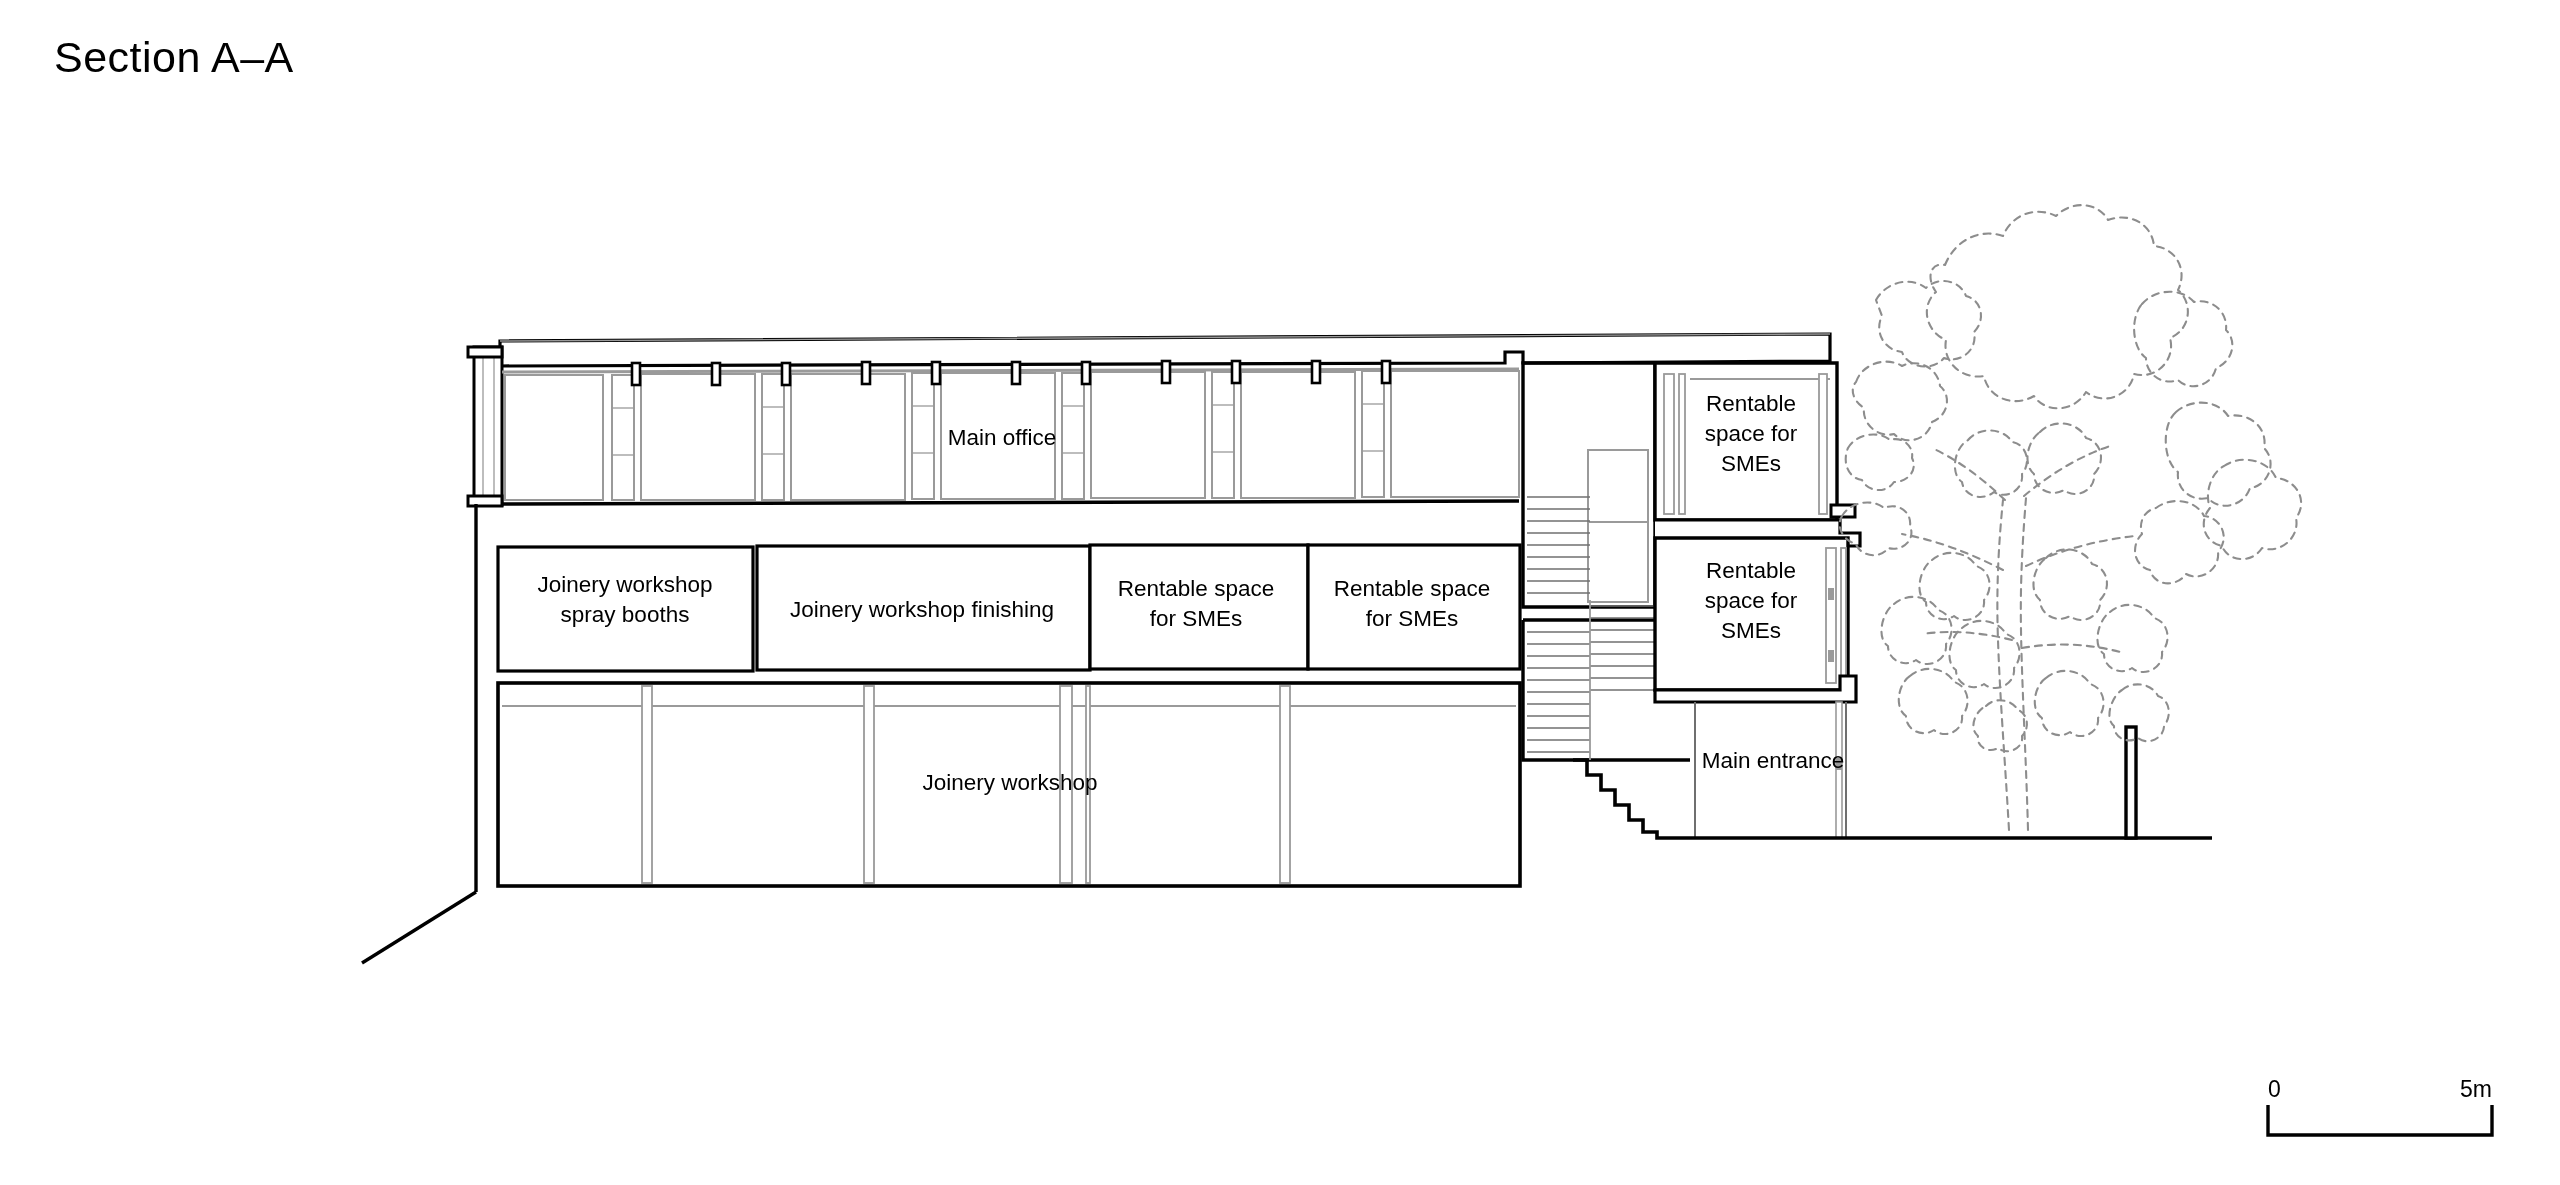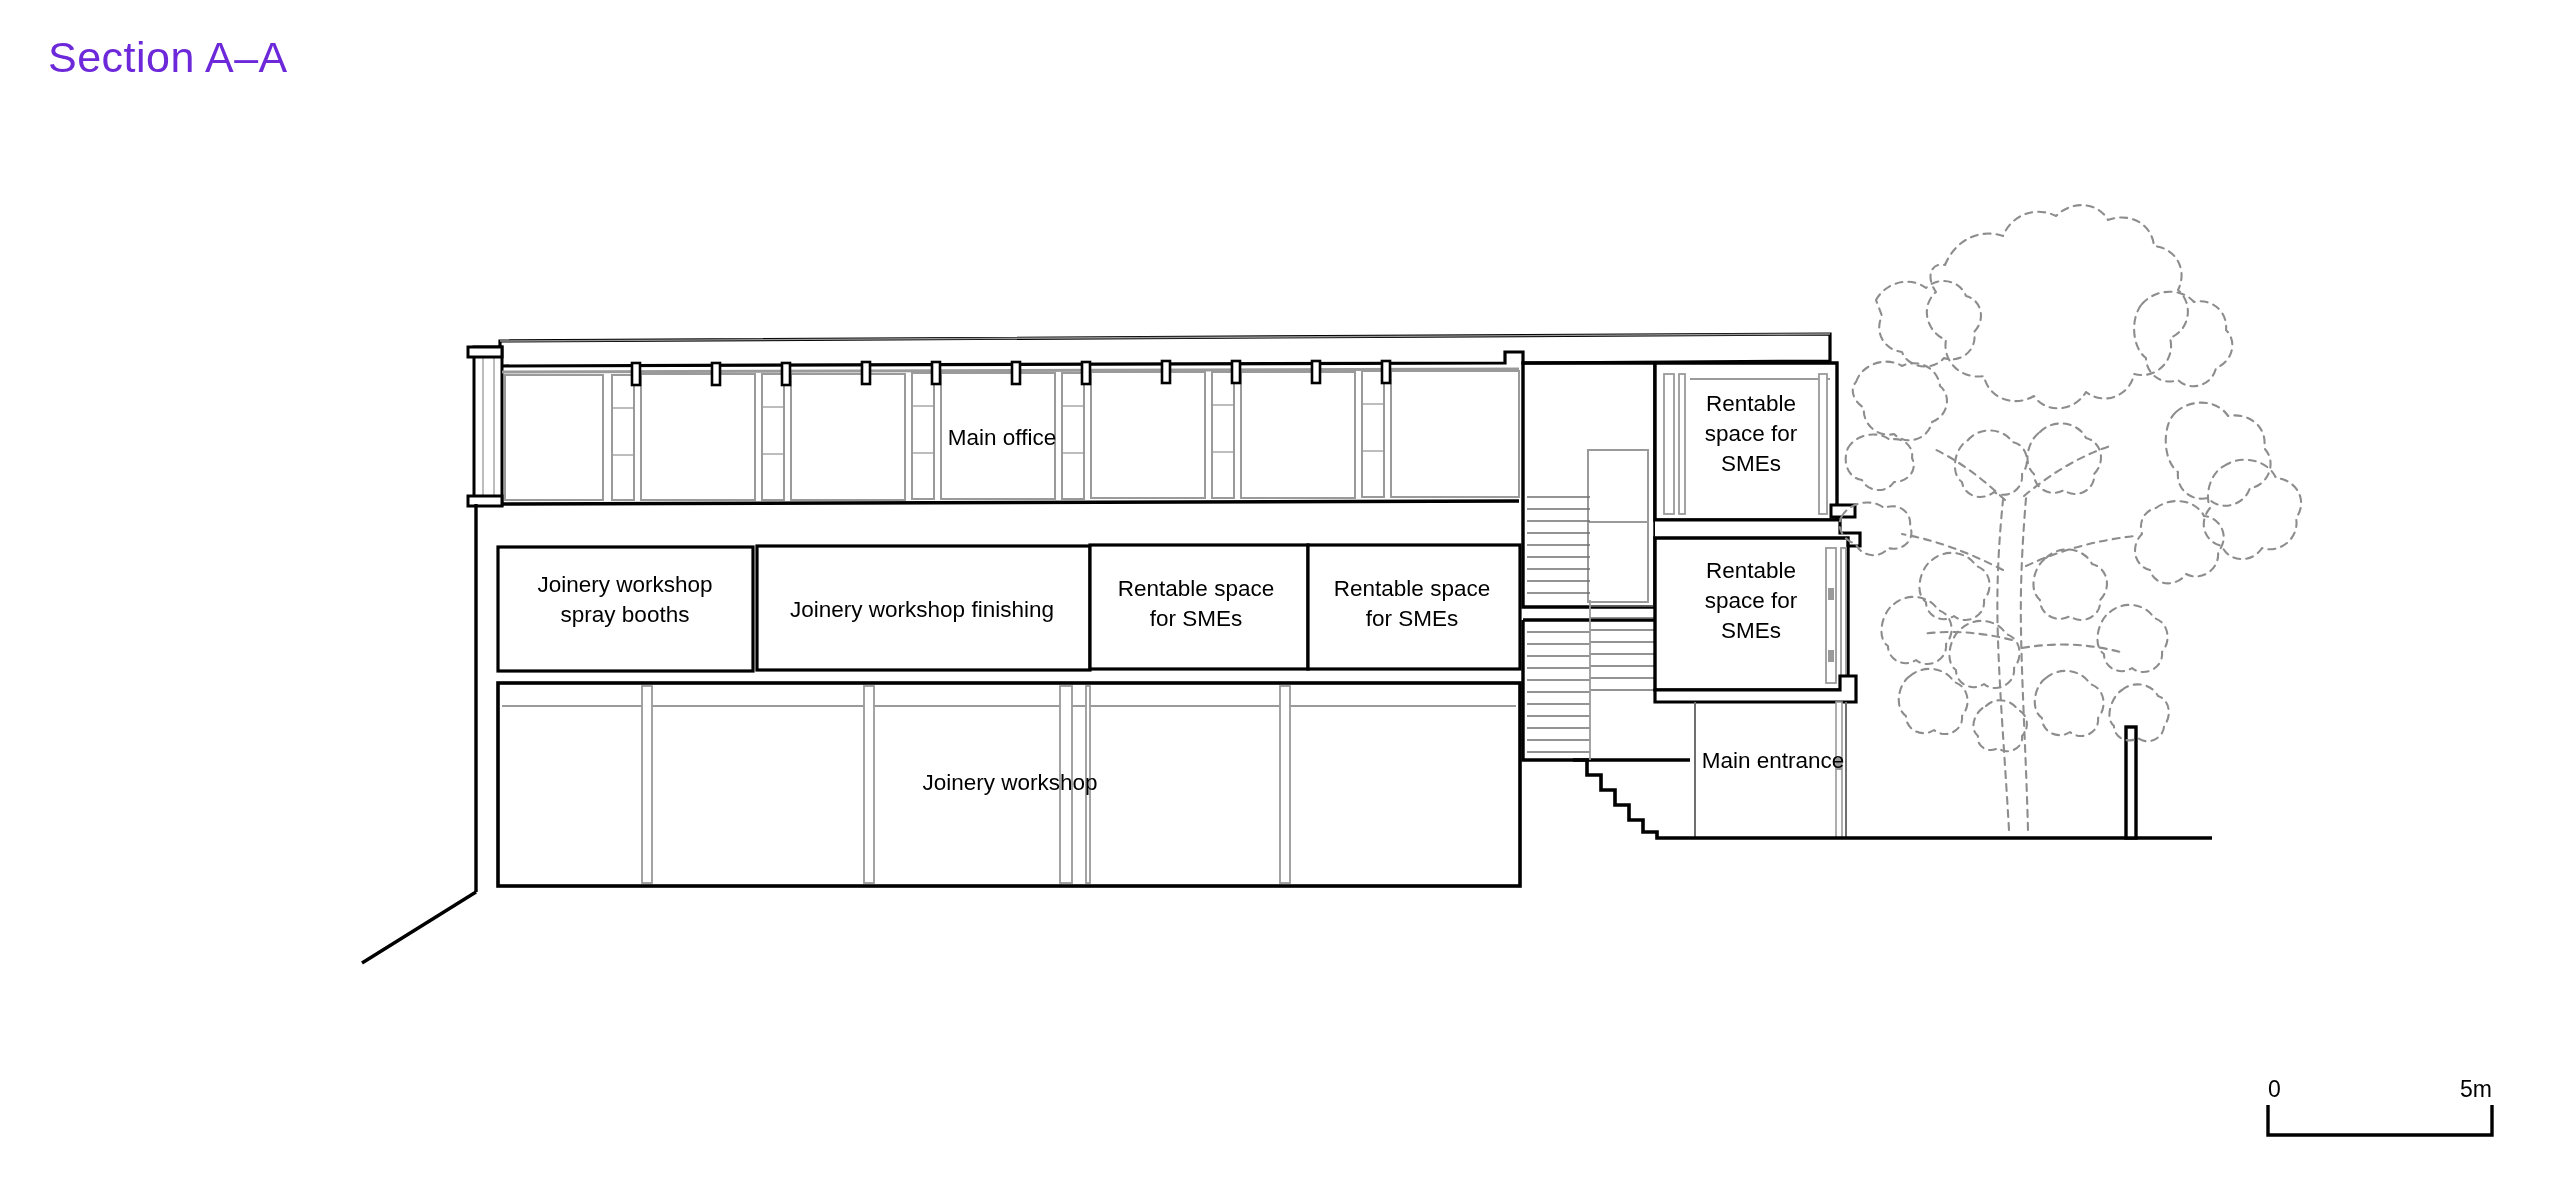--- a/index.html
+++ b/index.html
@@ -5,23 +5,23 @@
   html,body{margin:0;padding:0;background:#ffffff;}
   body{
     width:2560px;height:1185px;
     font-family:"Liberation Sans",sans-serif;
     color:#000;
     overflow:hidden;
     position:relative;
   }
   #sheet{position:absolute;inset:0;width:2560px;height:1185px;}
   #title{
-    position:absolute;left:48px;top:33px;
+    position:absolute;left:54px;top:33px;
     font-size:43px;font-weight:400;letter-spacing:0.5px;
-    color:#6d28d9;white-space:nowrap;
+    color:#000000;white-space:nowrap;
   }
   svg{position:absolute;left:0;top:0;width:2560px;height:1185px;display:block;}
   text{font-family:"Liberation Sans",sans-serif;fill:#000;}
   .rmlbl{font-size:22.5px;}
   .scl{font-size:23px;}
 </style>
 </head>
 <body>
 
 <div id="sheet">

